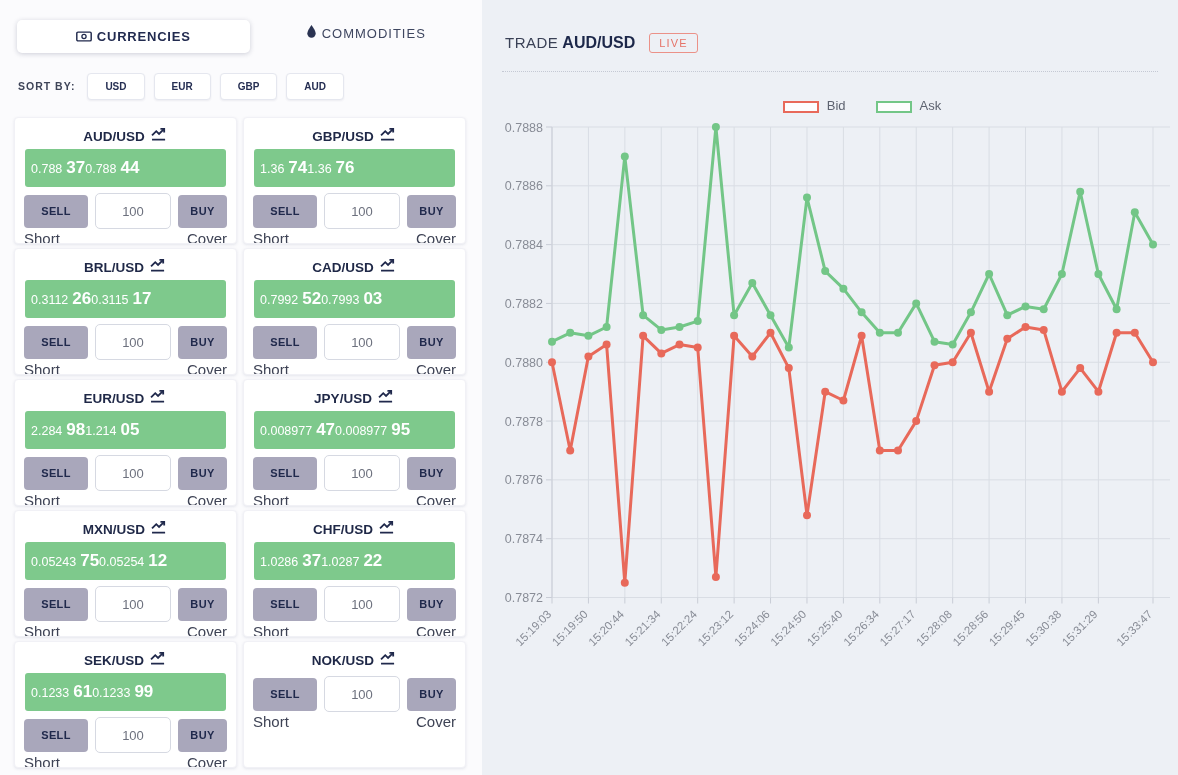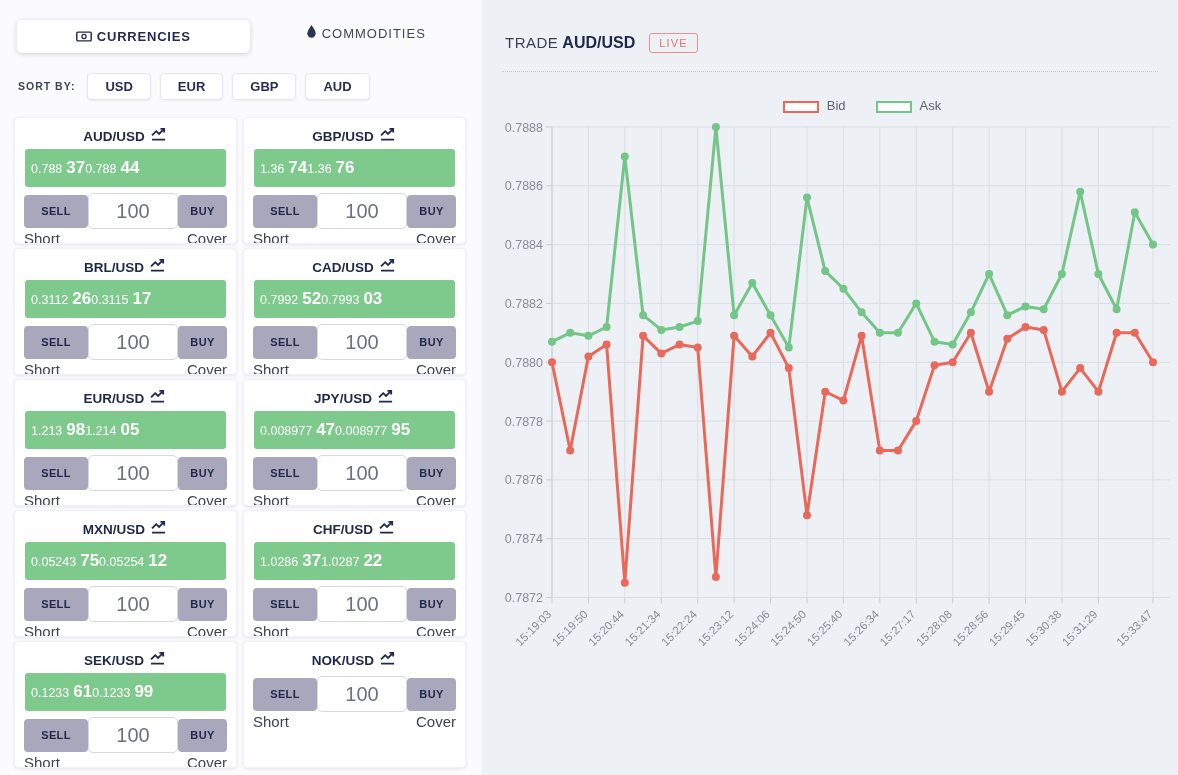--- a/index.html
+++ b/index.html
@@ -12,40 +12,40 @@
 
   .tabs-row { position:absolute; left:0; top:0; width:482px; height:66px; display:flex; }
   .tab { flex:1; display:flex; align-items:center; justify-content:center; gap:5px; cursor:pointer; }
   .tab-currencies { margin:20px 0 13px 17px; background:#fff; border-radius:5px; box-shadow:0 1px 5px rgba(40,45,80,.22); }
   .tab-label { font-size:13px; letter-spacing:.8px; color:#222b50; font-weight:bold; }
   .tab-commodities .tab-label { font-weight:normal; color:#3e4660; letter-spacing:1px; }
 
   .sort-row { position:absolute; left:18px; top:72px; width:460px; height:28px; display:flex; align-items:center; }
   .sort-label { font-size:10.5px; font-weight:bold; letter-spacing:1px; color:#3e4458; margin-right:12px; }
   .sort-btn { height:27px; padding:0 17px; margin-right:9px; background:#fff; border:1px solid #e5e7ef;
-              border-radius:4px; font-family:inherit; font-size:13px; font-weight:bold; color:#252e52;
+              border-radius:4px; font-family:inherit; font-size:10px; font-weight:bold; color:#252e52;
               box-shadow:0 1px 2px rgba(40,45,80,.07); cursor:pointer; }
 
   .cards-grid { position:absolute; left:14px; top:117px; width:452px;
                 display:grid; grid-template-columns:223px 223px; grid-auto-rows:127px; gap:4px 6px; }
   .card { background:#fff; border:1px solid #f1f1f6; border-radius:4px; box-shadow:0 1px 3px rgba(30,35,90,.10);
           overflow:hidden; }
   .card-title { margin-top:8px; height:20px; display:flex; align-items:center; justify-content:center; gap:6px; cursor:pointer; }
   .card-title .pair { font-size:13.5px; font-weight:bold; color:#1f2847; }
   .price-bar { height:38px; margin:3px 10px 0; background:#7ec98c; border-radius:3px;
                display:flex; align-items:center; justify-content:flex-start; padding:0 6px; }
   .price { color:#fff; white-space:nowrap; }
   .p-small { font-size:12.5px; }
   .p-big { font-size:17px; font-weight:bold; margin-left:4px; }
   .trade-row { margin:6px 9px 0; height:36px; display:flex; align-items:center; justify-content:space-between; }
   .tbtn { width:64px; height:33px; background:#a9a7bb; border:none; border-radius:4px;
           font-family:inherit; font-size:11px; font-weight:bold; letter-spacing:.4px; color:#20294c; cursor:pointer; }
   .tbtn.buy { width:49px; }
-  .amount { width:90px; height:36px; border:1px solid #d6d9e2; border-radius:5px; background:#fff;
-            text-align:center; font-family:inherit; font-size:20px; color:#6d717e; }
+  .amount { width:76px; height:36px; border:1px solid #d6d9e2; border-radius:5px; background:#fff;
+            text-align:center; font-family:inherit; font-size:13px; color:#6d717e; }
   .sc-row { margin:1px 9px 0; display:flex; justify-content:space-between; font-size:15px; color:#3e4355; }
   .sc-row span { cursor:pointer; }
 
   
   .right-panel { position:absolute; left:482px; top:0; width:696px; height:775px; background:#edf0f5; }
   .chart-header { position:absolute; left:23px; top:33px; display:flex; align-items:center; gap:14px; }
   .trade-word { font-size:15px; letter-spacing:.5px; color:#3a4156; }
   .trade-pair { font-size:16px; font-weight:bold; color:#1c2749; margin-left:4px; }
   .live-badge { font-size:11px; letter-spacing:1.2px; color:#e57368; border:1px solid #eb9188;
                 border-radius:3px; padding:3px 9px; background:transparent; }
@@ -186,21 +186,21 @@
         <div class="card">
           <div class="card-title">
             <span class="pair">EUR/USD</span>
             <span><svg width="17" height="14" viewBox="0 0 18 15">
                 <polyline points="1,9 5.5,4.5 8.5,7.5 14,2" fill="none" stroke="#20294c" stroke-width="2"></polyline>
                 <polyline points="10,2 14,2 14,6" fill="none" stroke="#20294c" stroke-width="2"></polyline>
                 <line x1="1" y1="13.5" x2="15" y2="13.5" stroke="#20294c" stroke-width="2"></line>
               </svg></span>
           </div>
           <div class="price-bar">
-            <span class="price"><span class="p-small">1.213</span><span class="p-big">98</span></span>
+            <span class="price"><span class="p-small">2.284</span><span class="p-big">98</span></span>
             <span class="price"><span class="p-small">1.214</span><span class="p-big">05</span></span>
           </div>
           <div class="trade-row">
             <button class="tbtn">SELL</button>
             <input class="amount" value="100" style="">
             <button class="tbtn buy">BUY</button>
           </div>
           <div class="sc-row">
             <span>Short</span>
             <span>Cover</span>

